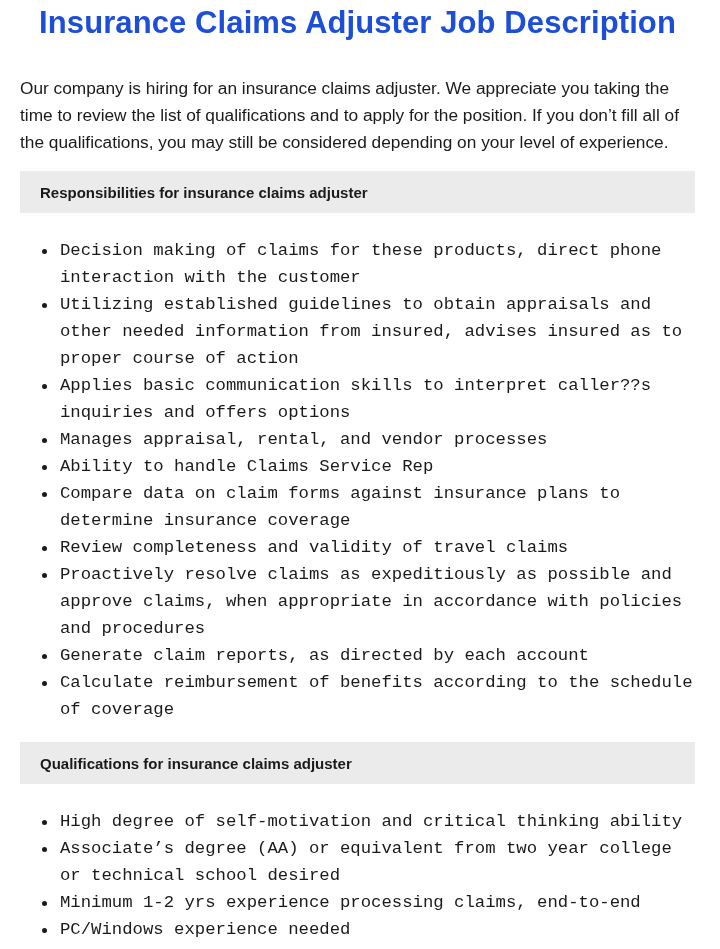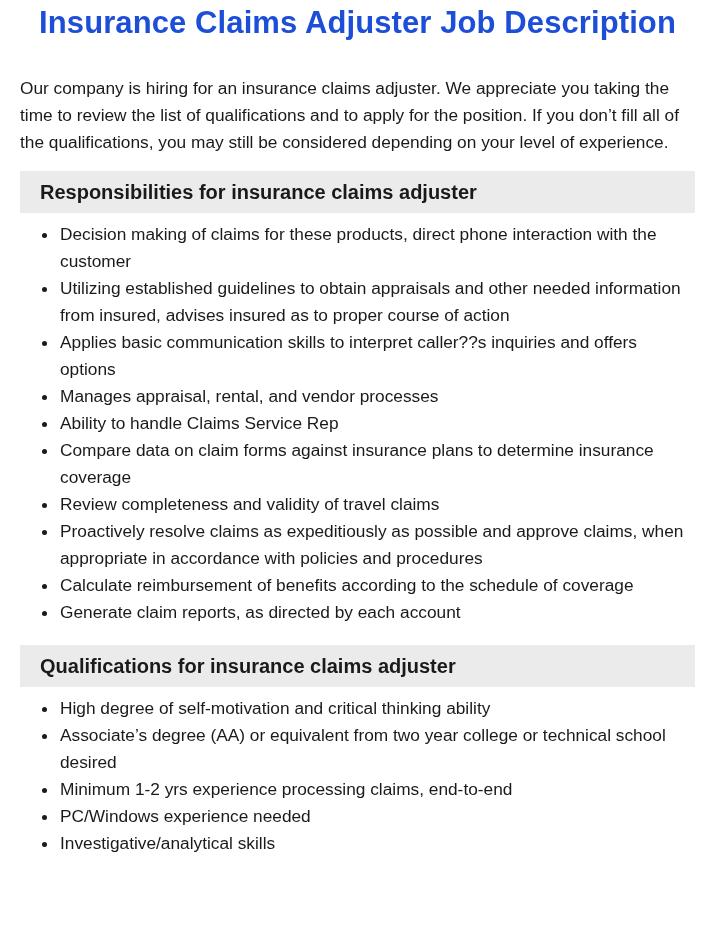--- a/index.html
+++ b/index.html
@@ -34,28 +34,29 @@
       line-height: 27px;
       color: #1a1a1a;
     }
     .section-header {
       margin-top: 15px;
       background: #ebebeb;
       height: 42px;
       display: flex;
       align-items: center;
       padding-left: 20px;
-      font-size: 20px;
+      font-size: 15px;
       font-weight: bold;
       color: #1a1a1a;
     }
     .bullets {
       list-style: none;
-      margin: 8px 0 0 0;
+      margin: 24px 0 0 0;
       padding: 0;
+      font-family: Liberation Mono, monospace;
     }
     .bullets li {
       position: relative;
       padding-left: 40px;
       font-size: 17.3px;
       line-height: 27px;
       color: #1a1a1a;
     }
     .bullets li .dot {
       position: absolute;
@@ -81,22 +82,22 @@
     <div class="section-header">Responsibilities for insurance claims adjuster</div>
     <ul class="bullets">
       <li><span class="dot"></span><span>Decision making of claims for these products, direct phone interaction with the customer</span></li>
       <li><span class="dot"></span><span>Utilizing established guidelines to obtain appraisals and other needed information from insured, advises insured as to proper course of action</span></li>
       <li><span class="dot"></span><span>Applies basic communication skills to interpret caller??s inquiries and offers options</span></li>
       <li><span class="dot"></span><span>Manages appraisal, rental, and vendor processes</span></li>
       <li><span class="dot"></span><span>Ability to handle Claims Service Rep</span></li>
       <li><span class="dot"></span><span>Compare data on claim forms against insurance plans to determine insurance coverage</span></li>
       <li><span class="dot"></span><span>Review completeness and validity of travel claims</span></li>
       <li><span class="dot"></span><span>Proactively resolve claims as expeditiously as possible and approve claims, when appropriate in accordance with policies and procedures</span></li>
+      <li><span class="dot"></span><span>Generate claim reports, as directed by each account</span></li>
       <li><span class="dot"></span><span>Calculate reimbursement of benefits according to the schedule of coverage</span></li>
-      <li><span class="dot"></span><span>Generate claim reports, as directed by each account</span></li>
     </ul>
   </section>
 
   <div class="section-gap"></div>
 
   <section>
     <div class="section-header">Qualifications for insurance claims adjuster</div>
     <ul class="bullets">
       <li><span class="dot"></span><span>High degree of self-motivation and critical thinking ability</span></li>
       <li><span class="dot"></span><span>Associate’s degree (AA) or equivalent from two year college or technical school desired</span></li>

